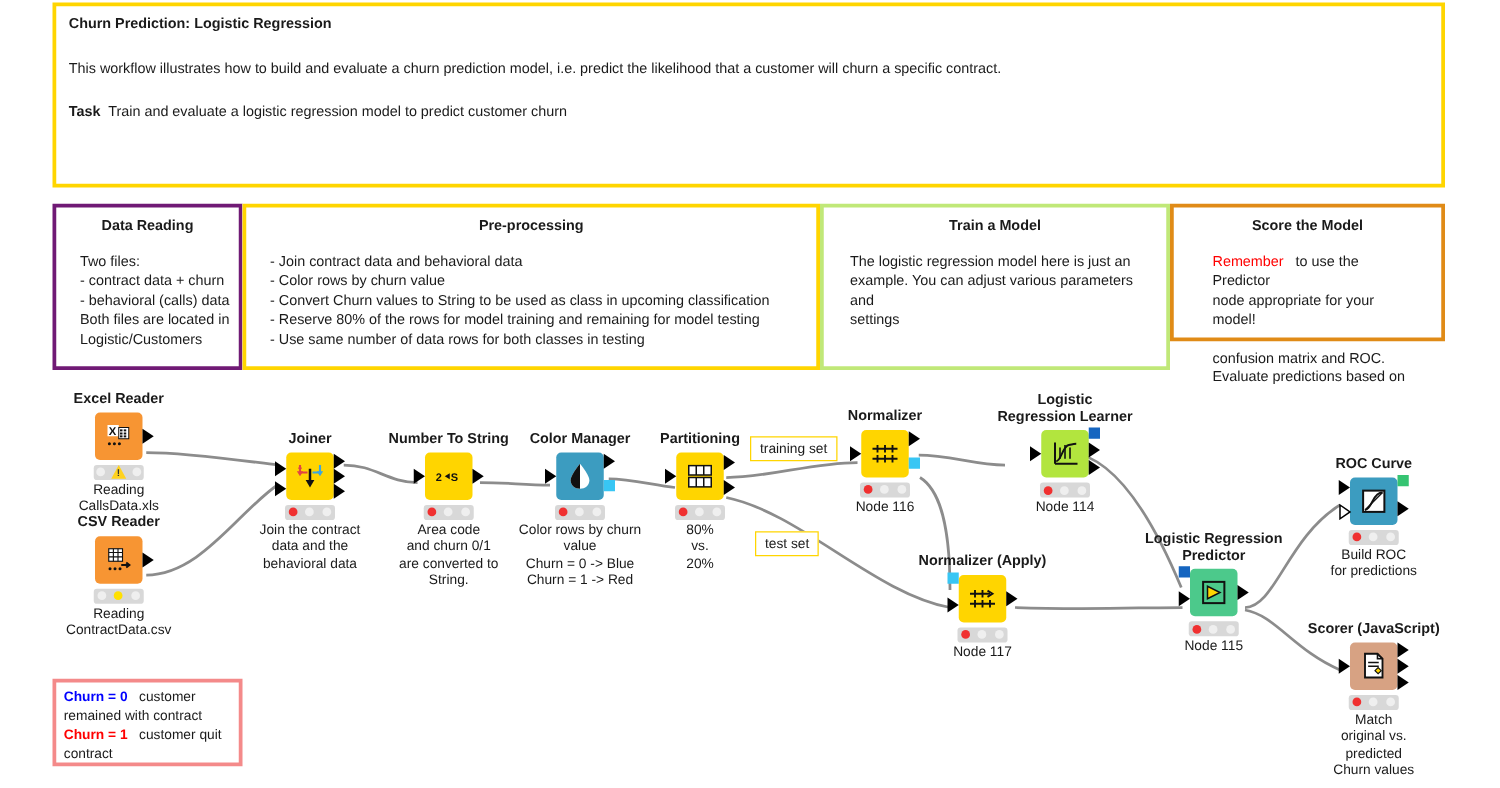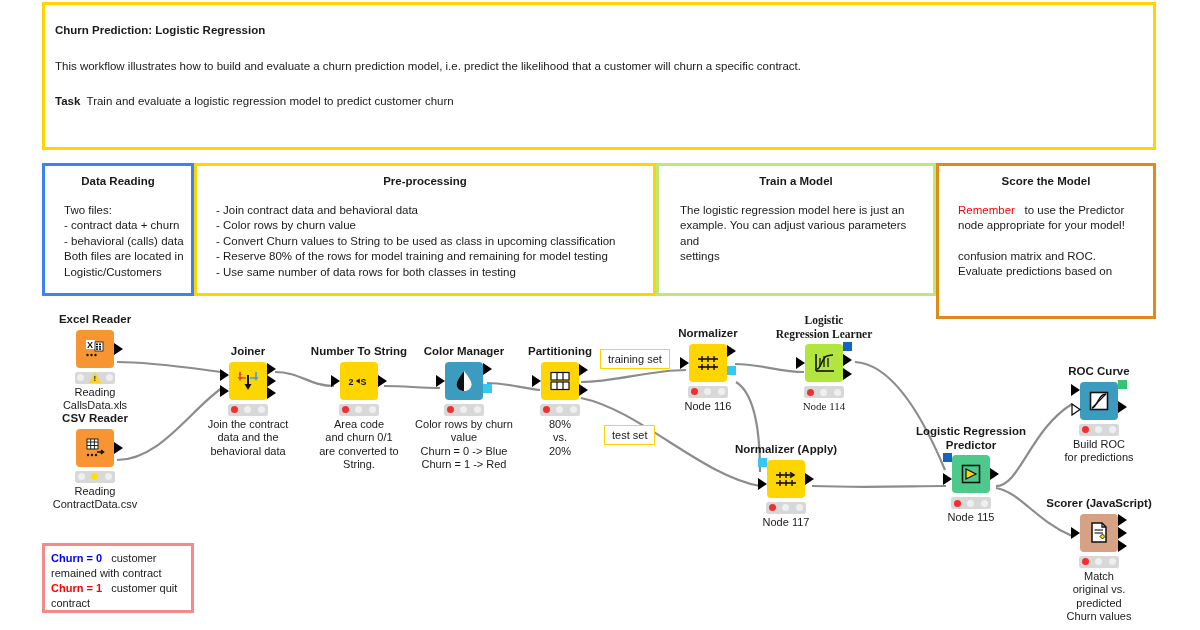--- a/index.html
+++ b/index.html
@@ -29,46 +29,46 @@
     font-weight: bold;
     font-size: 11.5px;
     margin: 0 0 13px 0;
   }
   .anno-body p { margin: 0 0 0 12px; }
   .anno-body .gap { height: 15px; }
 
   #header-note {
     left: 42px; top: 2px; width: 1114px; height: 148px;
     border: 3px solid #FFD500;
-    padding: 18px 10px;
+    padding: 7px 10px;
   }
   #header-note .h-title {
     font-weight: bold; font-size: 11.5px; margin-bottom: 20px;
   }
   #header-note .h-line { font-size: 11.5px; margin-bottom: 20px; }
 
   #box-data-reading {
     left: 42px; top: 163px; width: 152px; height: 133px;
-    border: 3px solid #3b82f6;
+    border: 3px solid #701a75;
     padding: 8px 7px;
   }
   #box-preprocessing {
     left: 194px; top: 163px; width: 462px; height: 133px;
     border: 3px solid #FFD500;
     padding: 8px 7px;
   }
   #box-train {
     left: 656px; top: 163px; width: 280px; height: 133px;
     border: 3px solid #C0E878;
     padding: 8px 9px;
   }
   #box-score {
-    left: 936px; top: 163px; width: 220px; height: 156px;
+    left: 936px; top: 163px; width: 220px; height: 110px;
     border: 3px solid #E08B17;
-    padding: 8px 7px;
+    padding: 8px 19px;
   }
   .remember { color: #FF0000; font-weight: normal; }
 
   #legend-box {
     left: 42px; top: 543px; width: 152px; height: 70px;
     border: 3px solid #F48A8A;
     padding: 5px 6px;
     font-size: 11px;
     line-height: 15px;
   }
@@ -406,21 +406,21 @@
       <span class="port sq cyan" style="right:-9px; top:22px;"></span>
     </div>
     <div class="status">
       <span class="led red"></span>
       <span class="led"></span>
       <span class="led"></span>
     </div>
     <div class="node-caption">Node 116</div>
   </div>
 
-  <div class="node" style="left:824px; top:14px;font-family:Liberation Serif, serif;">
+  <div class="node" style="left:852px; top:14px;">
     <div class="node-title">Logistic
 Regression Learner</div>
     <div class="node-body" style="background:#B2E53E;">
       <svg class="node-glyph" viewBox="0 0 24 24">
         <line x1="4" y1="3" x2="4" y2="20" stroke="#111" stroke-width="1.6"></line>
         <line x1="4" y1="20" x2="22" y2="20" stroke="#111" stroke-width="1.6"></line>
         <path d="M5 18 C9 18 10 6 15 5 C18.5 4.3 20 4 21 4" stroke="#111" stroke-width="1.5" fill="none"></path>
         <g stroke="#111" stroke-width="1.3">
             <line x1="8" y1="7" x2="8" y2="16"></line>
             <line x1="12" y1="5" x2="12" y2="16"></line>

